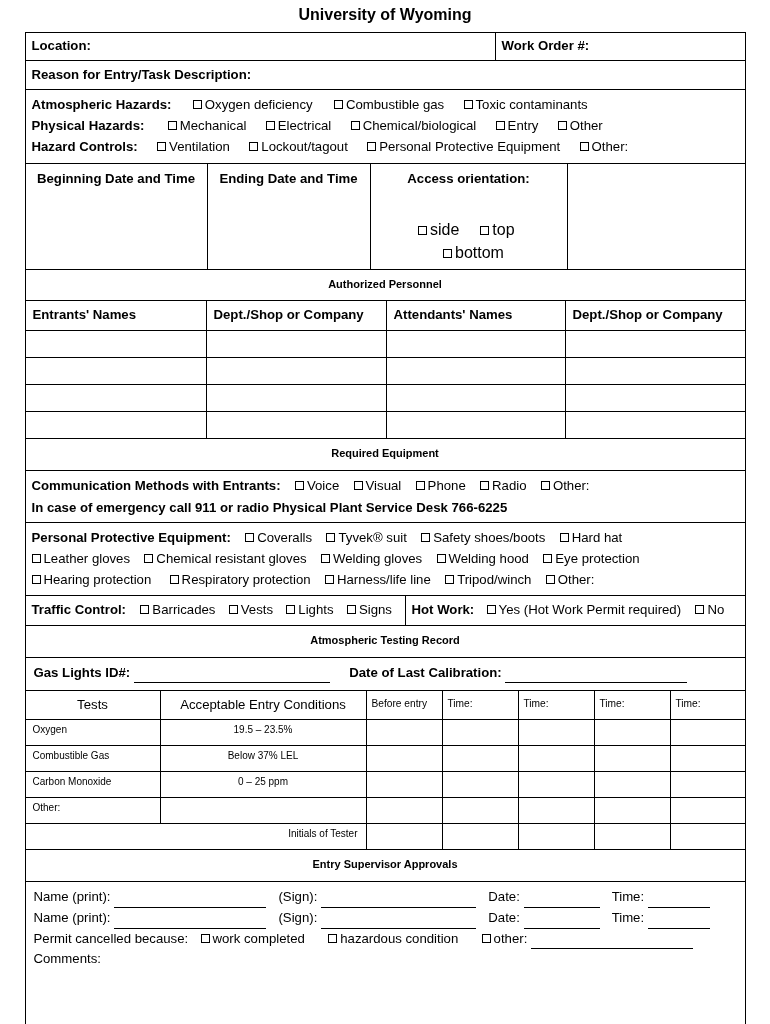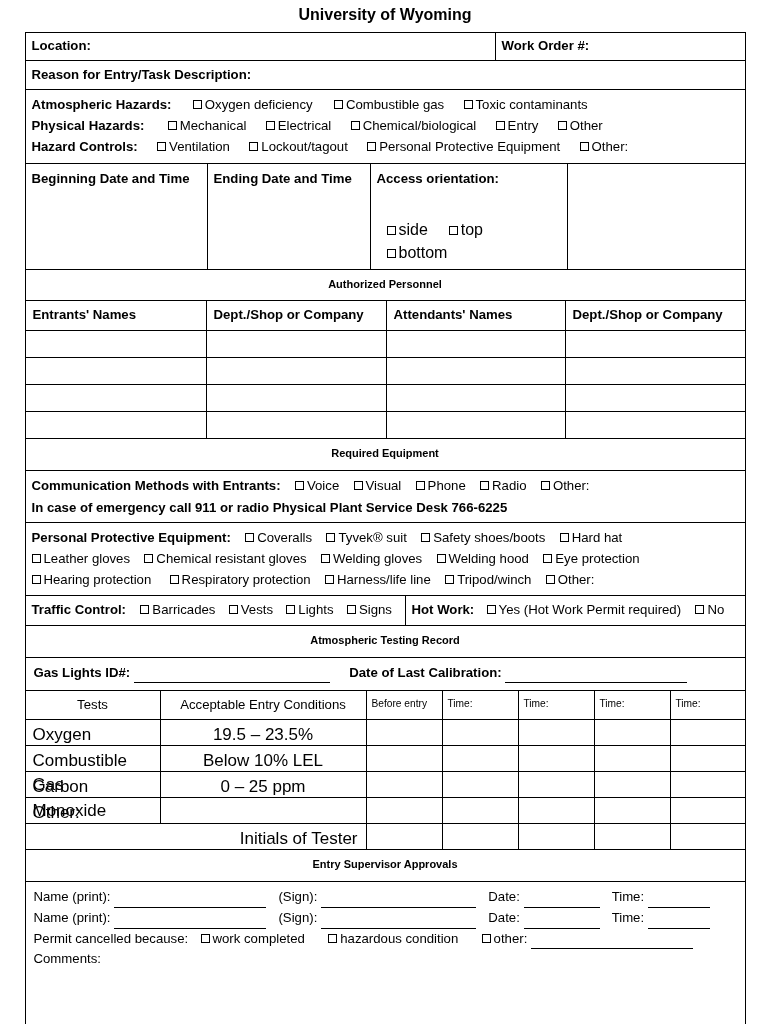--- a/index.html
+++ b/index.html
@@ -73,32 +73,32 @@
     background: #fff;
   }
 
   .hdrcell {
     font-weight: bold;
     font-size: 13.2px;
     padding: 5px 7px;
   }
   .blankrow .cell { height: 26px; }
 
-  .tallcell { min-height: 44px; }
+  .tallcell { min-height: 44px; text-align: center; }
 
   .ul {
     display: inline-block;
     border-bottom: 1.1px solid #000;
     vertical-align: bottom;
     height: 13px;
   }
 
   .testhdr { font-size: 13.2px; text-align: center; padding: 5px 4px; }
   .testsmall { font-size: 10.2px; padding: 6px 5px; color: #000; }
-  .testrow .cell { height: 25px; font-size: 17px; padding: 3px 7px; }
+  .testrow .cell { height: 25px; font-size: 10px; padding: 3px 7px; }
 
   .approval { font-size: 13.2px; line-height: 1.58; padding: 5px 8px 8px 8px; }
   .cmt { height: 78px; }
 </style>
 </head>
 <body>
 
 <div class="page">
 
   <div class="subtitle">University of Wyoming</div>
@@ -317,21 +317,21 @@
       <div class="cell" style="flex:0 0 135px;">Oxygen</div>
       <div class="cell center" style="flex:0 0 206px;">19.5 – 23.5%</div>
       <div class="cell" style="flex:0 0 76px;"></div>
       <div class="cell" style="flex:0 0 76px;"></div>
       <div class="cell" style="flex:0 0 76px;"></div>
       <div class="cell" style="flex:0 0 76px;"></div>
       <div class="cell lastcol"></div>
     </div>
     <div class="row testrow">
       <div class="cell" style="flex:0 0 135px;">Combustible Gas</div>
-      <div class="cell center" style="flex:0 0 206px;">Below 10% LEL</div>
+      <div class="cell center" style="flex:0 0 206px;">Below 37% LEL</div>
       <div class="cell" style="flex:0 0 76px;"></div>
       <div class="cell" style="flex:0 0 76px;"></div>
       <div class="cell" style="flex:0 0 76px;"></div>
       <div class="cell" style="flex:0 0 76px;"></div>
       <div class="cell lastcol"></div>
     </div>
     <div class="row testrow">
       <div class="cell" style="flex:0 0 135px;">Carbon Monoxide</div>
       <div class="cell center" style="flex:0 0 206px;">0 – 25 ppm</div>
       <div class="cell" style="flex:0 0 76px;"></div>

